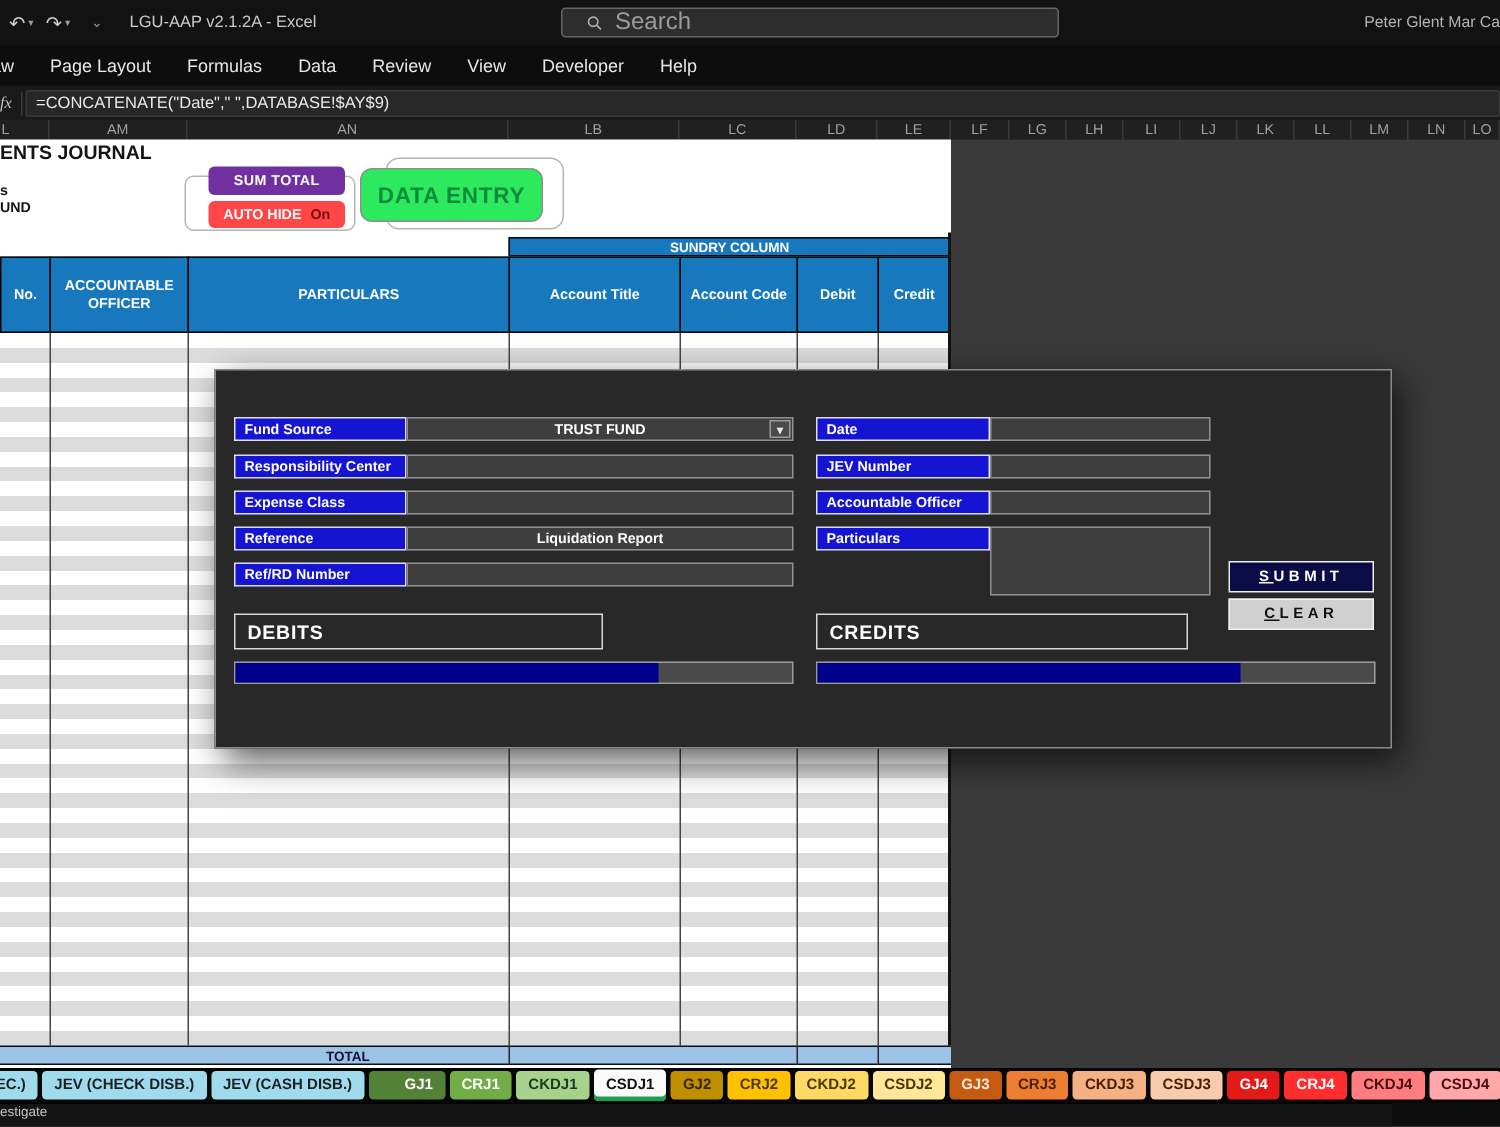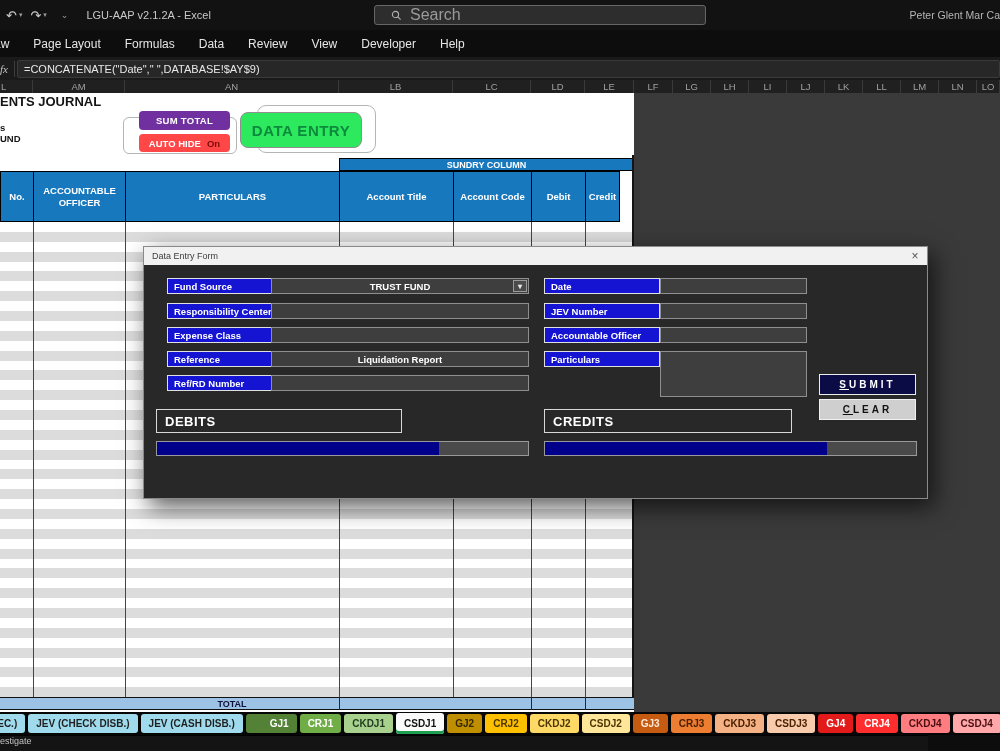--- a/index.html
+++ b/index.html
@@ -44,42 +44,42 @@
   .holder1 { position:absolute; left:123px; top:24px; width:114px; height:37px; border:1px solid #b5b5b5; border-radius:6px; background:#fff; }
   .holder2 { position:absolute; left:257px; top:12px; width:119px; height:48px; border:1px solid #b5b5b5; border-radius:9px; background:#fff; }
   .btn-sum { position:absolute; left:139px; top:18px; width:91px; height:19px; background:#7030A0; border-radius:4px; color:#fff; font-size:9.5px; font-weight:bold; display:flex; align-items:center; justify-content:center; letter-spacing:.3px; }
   .btn-autohide { position:absolute; left:139px; top:41px; width:91px; height:18px; background:#ff4747; border-radius:4px; color:#fff; font-size:9.5px; font-weight:bold; display:flex; align-items:center; justify-content:center; gap:6px; }
   .btn-autohide .state { color:#7a0a0a; }
   .btn-dataentry { position:absolute; left:240px; top:19px; width:122px; height:36px; background:#2ce95e; border:1px solid #8f8f8f; border-radius:8px; color:#0d8a3c; font-size:15px; font-weight:bold; letter-spacing:.5px; display:flex; align-items:center; justify-content:center; }
 
   .sundry-bar { position:absolute; left:339px; top:65px; width:295px; height:13px; background:#1878BE; border:1px solid #000; color:#fff; font-size:9px; font-weight:bold; display:flex; align-items:center; justify-content:center; }
   .hcell { position:absolute; top:78px; height:51px; background:#1878BE; border:1px solid #000; color:#fff; font-size:9.5px; font-weight:bold; display:flex; align-items:center; justify-content:center; text-align:center; line-height:1.25; padding:0 2px; }
   .hc0 { left:0; width:34px; } .hc1 { left:33px; width:93px; } .hc2 { left:125px; width:215px; }
-  .hc3 { left:339px; width:115px; } .hc4 { left:453px; width:79px; } .hc5 { left:531px; width:55px; } .hc6 { left:585px; width:35px; }
+  .hc3 { left:339px; width:115px; } .hc4 { left:453px; width:79px; } .hc5 { left:531px; width:55px; } .hc6 { left:585px; width:49px; }
 
   .body-stripes { position:absolute; left:0; top:129px; width:633px; height:475px;
     background:repeating-linear-gradient(to bottom,#ffffff 0px,#ffffff 9.9px,#dcdcdc 9.9px,#dcdcdc 19.8px); }
   .vline { position:absolute; top:129px; height:475px; width:1px; background:#454545; }
   .vl1{left:33px;} .vl2{left:125px;} .vl3{left:339px;} .vl4{left:453px;} .vl5{left:531px;} .vl6{left:585px;}
   .sheet-redge { position:absolute; left:632px; top:62px; width:2px; height:555px; background:#141414; }
 
   .total-row { position:absolute; left:0; top:604px; width:634px; height:13px; background:#9CC3E5; border-top:1px solid #111; border-bottom:1px solid #111; }
   .total-label { position:absolute; left:125px; top:604px; width:214px; height:13px; display:flex; align-items:center; justify-content:center; font-size:9px; font-weight:bold; color:#10103a; }
   .tvl { position:absolute; top:604px; height:13px; width:1px; background:#26262e; }
   .tv1{left:339px;} .tv2{left:531px;} .tv3{left:585px;}
 
   
   .dlg { position:absolute; left:143px; top:246px; width:785px; height:253px; background:#282828; border:1px solid #8a8a8a; box-shadow:6px 8px 22px rgba(0,0,0,.65); z-index:50; }
   .dlg-titlebar { position:absolute; left:0; top:0; width:100%; height:18px; background:#f1f1f1; display:flex; align-items:center; }
   .dlg-title { font-size:9px; color:#3c3c3c; padding-left:8px; }
   .dlg-close { position:absolute; right:4px; top:0; width:16px; height:18px; display:flex; align-items:center; justify-content:center; color:#555; font-size:12px; cursor:default; }
   .dlg-body { position:absolute; left:0; top:18px; right:0; bottom:0; }
   .flabel { position:absolute; height:16px; background:#1414d2; border:1px solid #e0e0e0; color:#fff; font-size:9.5px; font-weight:bold; display:flex; align-items:center; padding-left:6px; }
   .ffield { position:absolute; height:16px; background:#3e3e3e; border:1px solid #8f8f8f; color:#fff; font-size:9.5px; font-weight:bold; display:flex; align-items:center; justify-content:center; }
-  .lx { left:23px; width:115px; } .fxl { left:127px; width:258px; }
+  .lx { left:12px; width:115px; } .fxl { left:127px; width:258px; }
   .rx { left:400px; width:116px; } .fxr { left:516px; width:147px; }
   .ry1 { top:13px; } .ry2 { top:38px; } .ry3 { top:62px; } .ry4 { top:86px; } .ry5 { top:110px; }
   .f-part { height:46px; }
   .dd-btn { position:absolute; right:1px; top:1px; bottom:1px; width:14px; background:#4a4a4a; border:1px solid #9a9a9a; color:#e8e8e8; font-size:8px; display:flex; align-items:center; justify-content:center; }
   .push-btn { position:absolute; left:675px; width:97px; height:21px; display:flex; align-items:center; justify-content:center; cursor:default;margin-top:28px; }
   .btn-submit { top:81px; background:#0b0b45; border:1px solid #ededed; color:#fff; }
   .btn-clear { top:106px; background:#cfcfcf; border:1px solid #f0f0f0; color:#111; }
   .btn-caption { display:block; font-size:10px; font-weight:bold; letter-spacing:3px; }
   .btn-caption::first-letter { text-decoration:underline; }
   .sec-hdr { position:absolute; top:144px; height:24px; border:1.5px solid #d8d8d8; color:#fff; font-size:13px; font-weight:bold; display:flex; align-items:center; padding-left:8px; letter-spacing:.5px; }
@@ -195,24 +195,20 @@
     <div class="sheet-redge"></div>
 
     <div class="total-row"></div>
     <div class="total-label">TOTAL</div>
     <div class="tvl tv1"></div>
     <div class="tvl tv2"></div>
     <div class="tvl tv3"></div>
   </div>
 
   <div class="dlg">
-    <div class="dlg-titlebar">
-      <span class="dlg-title">Data Entry Form</span>
-      <span class="dlg-close">×</span>
-    </div>
     <div class="dlg-body">
 
       <div class="flabel lx ry1">Fund Source</div>
       <div class="ffield fxl ry1">
         <span>TRUST FUND</span>
         <span class="dd-btn">▾</span>
       </div>
 
       <div class="flabel lx ry2">Responsibility Center</div>
       <div class="ffield fxl ry2"></div>

